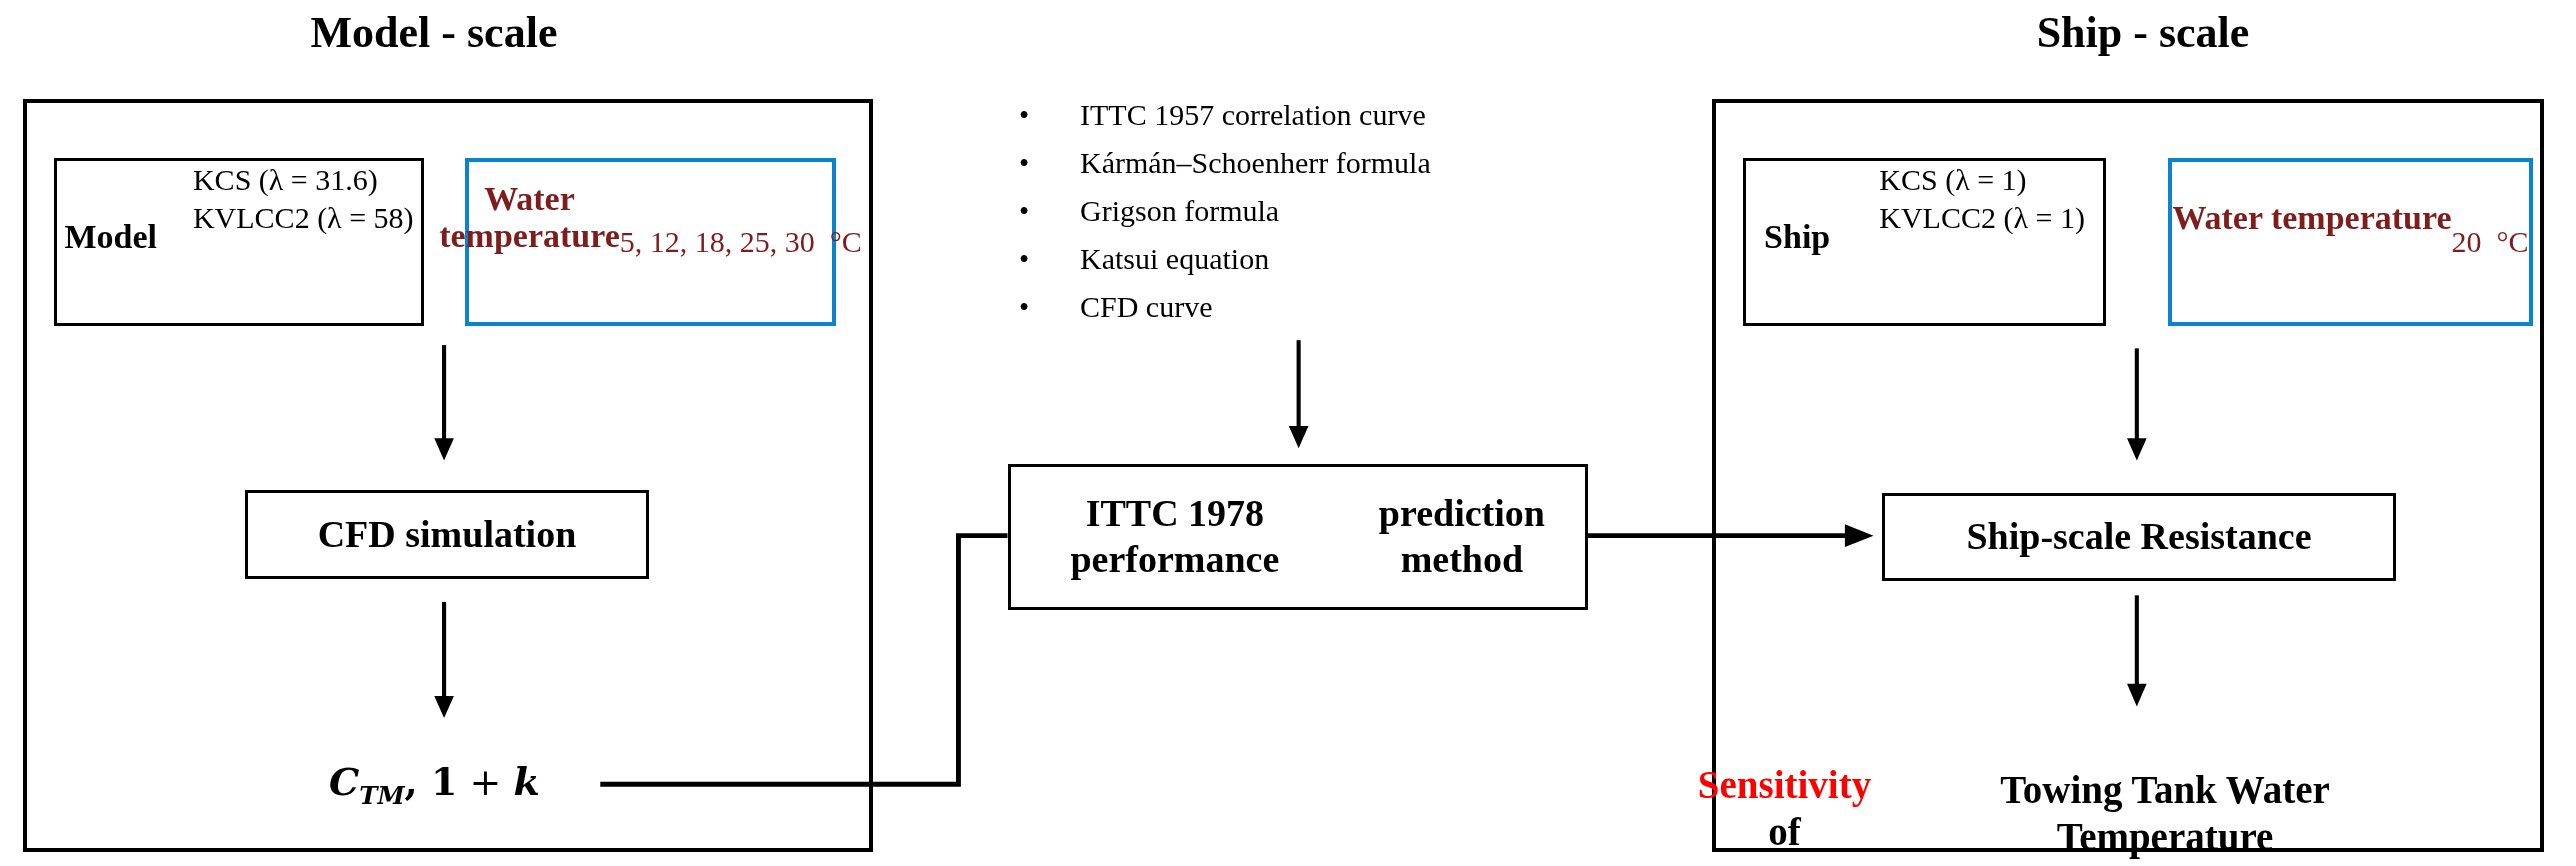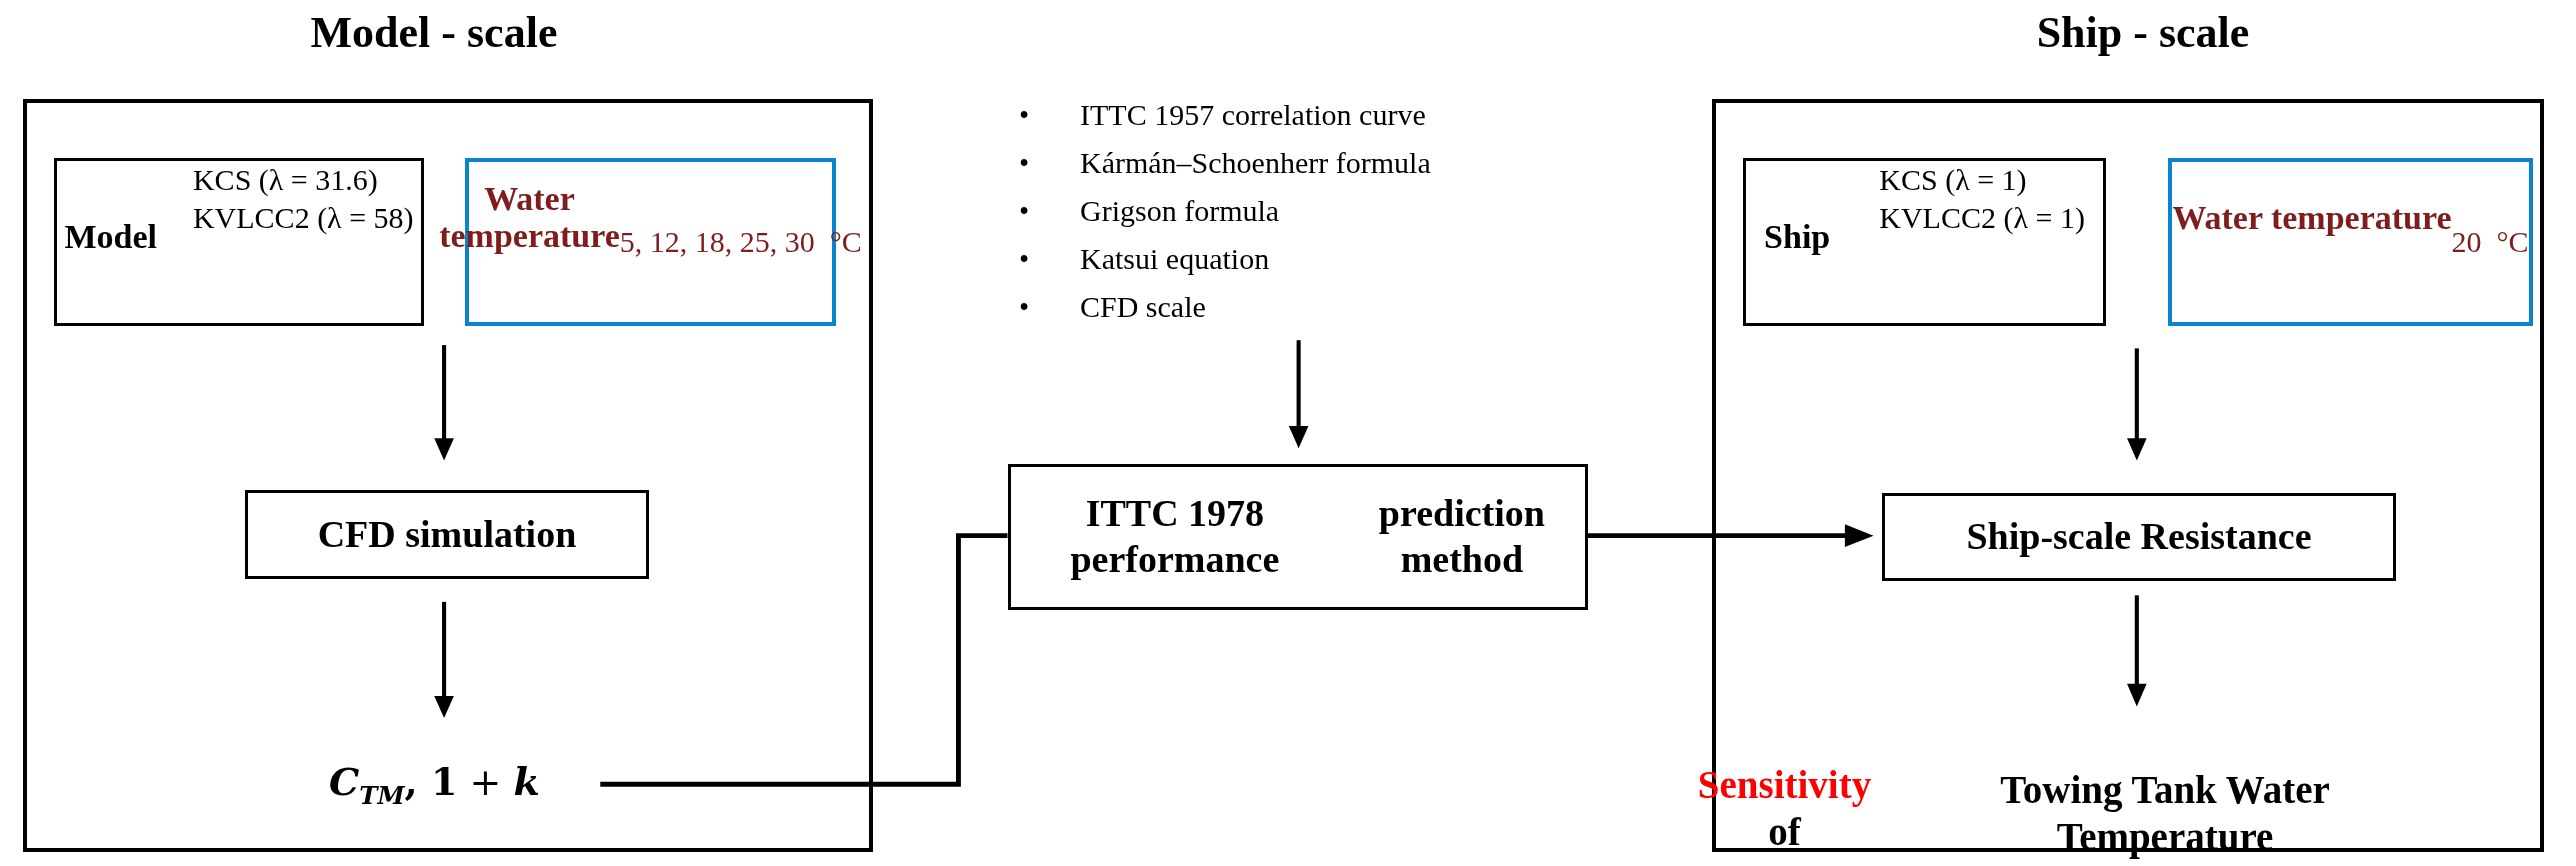--- a/index.html
+++ b/index.html
@@ -88,21 +88,21 @@
 
 <div class="abs formula" style="left:329px; top:759px;">
   <span>C</span><sub>TM</sub><span class="up">, </span><span class="up">1</span><span class="up" style="font-weight:normal; white-space:pre;"> + </span><span>k</span>
 </div>
 
 <ul class="abs bullets" style="left:1019px; top:91px;">
   <li>ITTC 1957 correlation curve</li>
   <li>Kármán–Schoenherr formula</li>
   <li>Grigson formula</li>
   <li>Katsui equation</li>
-  <li>CFD scale</li>
+  <li>CFD curve</li>
 </ul>
 
 <div class="abs box center" style="left:1008px; top:464px; width:580px; height:146px;">
   <div class="big">ITTC 1978 performance</div>
   <div class="big">prediction method</div>
 </div>
 
 <div class="abs title" style="left:1922px; top:11.4px; width:442px;">Ship - scale</div>
 
 <div class="abs outer" style="left:1712px; top:99px; width:832px; height:753px;"></div>

